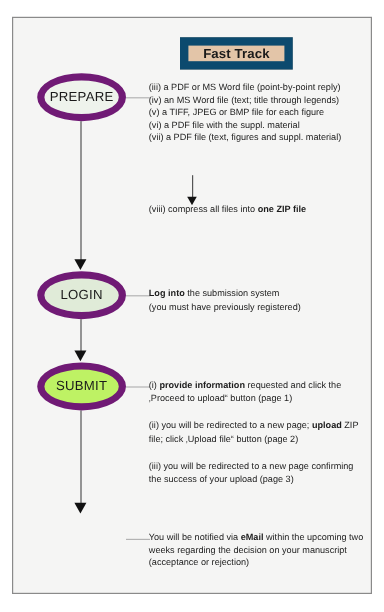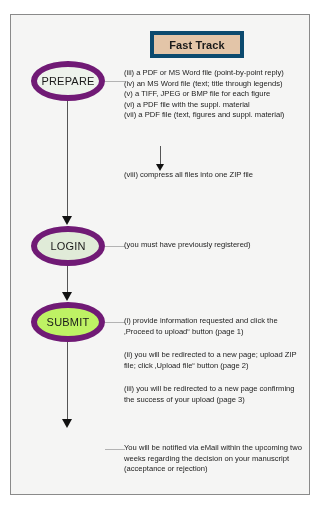--- a/index.html
+++ b/index.html
@@ -27,21 +27,21 @@
     background: #f5f5f4;
   }
   
   #fast-track {
     position: absolute;
     left: 150px;
     top: 31px;
     width: 94px;
     height: 27px;
     box-sizing: border-box;
-    border: 4px solid #0c4a6e;
+    border: 7px solid #0c4a6e;
     background: #e3c5a8;
     display: flex;
     align-items: center;
     justify-content: center;
     font-size: 11px;
     font-weight: bold;
     color: #1a1a1a;
     letter-spacing: 0.1px;
   }
   
@@ -120,21 +120,21 @@
   .text-block {
     position: absolute;
     left: 124px;
     width: 180px;
     font-size: 7.6px;
     line-height: 10.6px;
     color: #1c1c1c;
   }
   .text-block p { margin: 0; }
   .text-block p.gap { margin-top: 13px; }
-  .b { font-weight: normal; }
+  .b { font-weight: bold; }
 
   #txt-prepare { top: 68px; }
   #txt-zip     { top: 170px; }
   #txt-login   { top: 240px; }
   #txt-submit  { top: 316px; }
   #txt-done    { top: 443px; }
 </style>
 </head>
 <body>
 
@@ -175,20 +175,21 @@
     <p>(v) a TIFF, JPEG or BMP file for each figure</p>
     <p>(vi) a PDF file with the suppl. material</p>
     <p>(vii) a PDF file (text, figures and suppl. material)</p>
   </div>
 
   <div class="text-block" id="txt-zip">
     <p><span>(viii) compress all files into </span><span class="b">one ZIP file</span></p>
   </div>
 
   <div class="text-block" id="txt-login">
+    <p><span class="b">Log into</span><span> the submission system</span></p>
     <p>(you must have previously registered)</p>
   </div>
 
   <div class="text-block" id="txt-submit">
     <p><span>(i) </span><span class="b">provide information</span><span> requested and click the ‚Proceed to upload“ button (page 1)</span></p>
     <p class="gap"><span>(ii) you will be redirected to a new page; </span><span class="b">upload</span><span> ZIP file; click ‚Upload file“ button (page 2)</span></p>
     <p class="gap"><span>(iii) you will be redirected to a new page confirming the success of your upload (page 3)</span></p>
   </div>
 
   <div class="text-block" id="txt-done">

